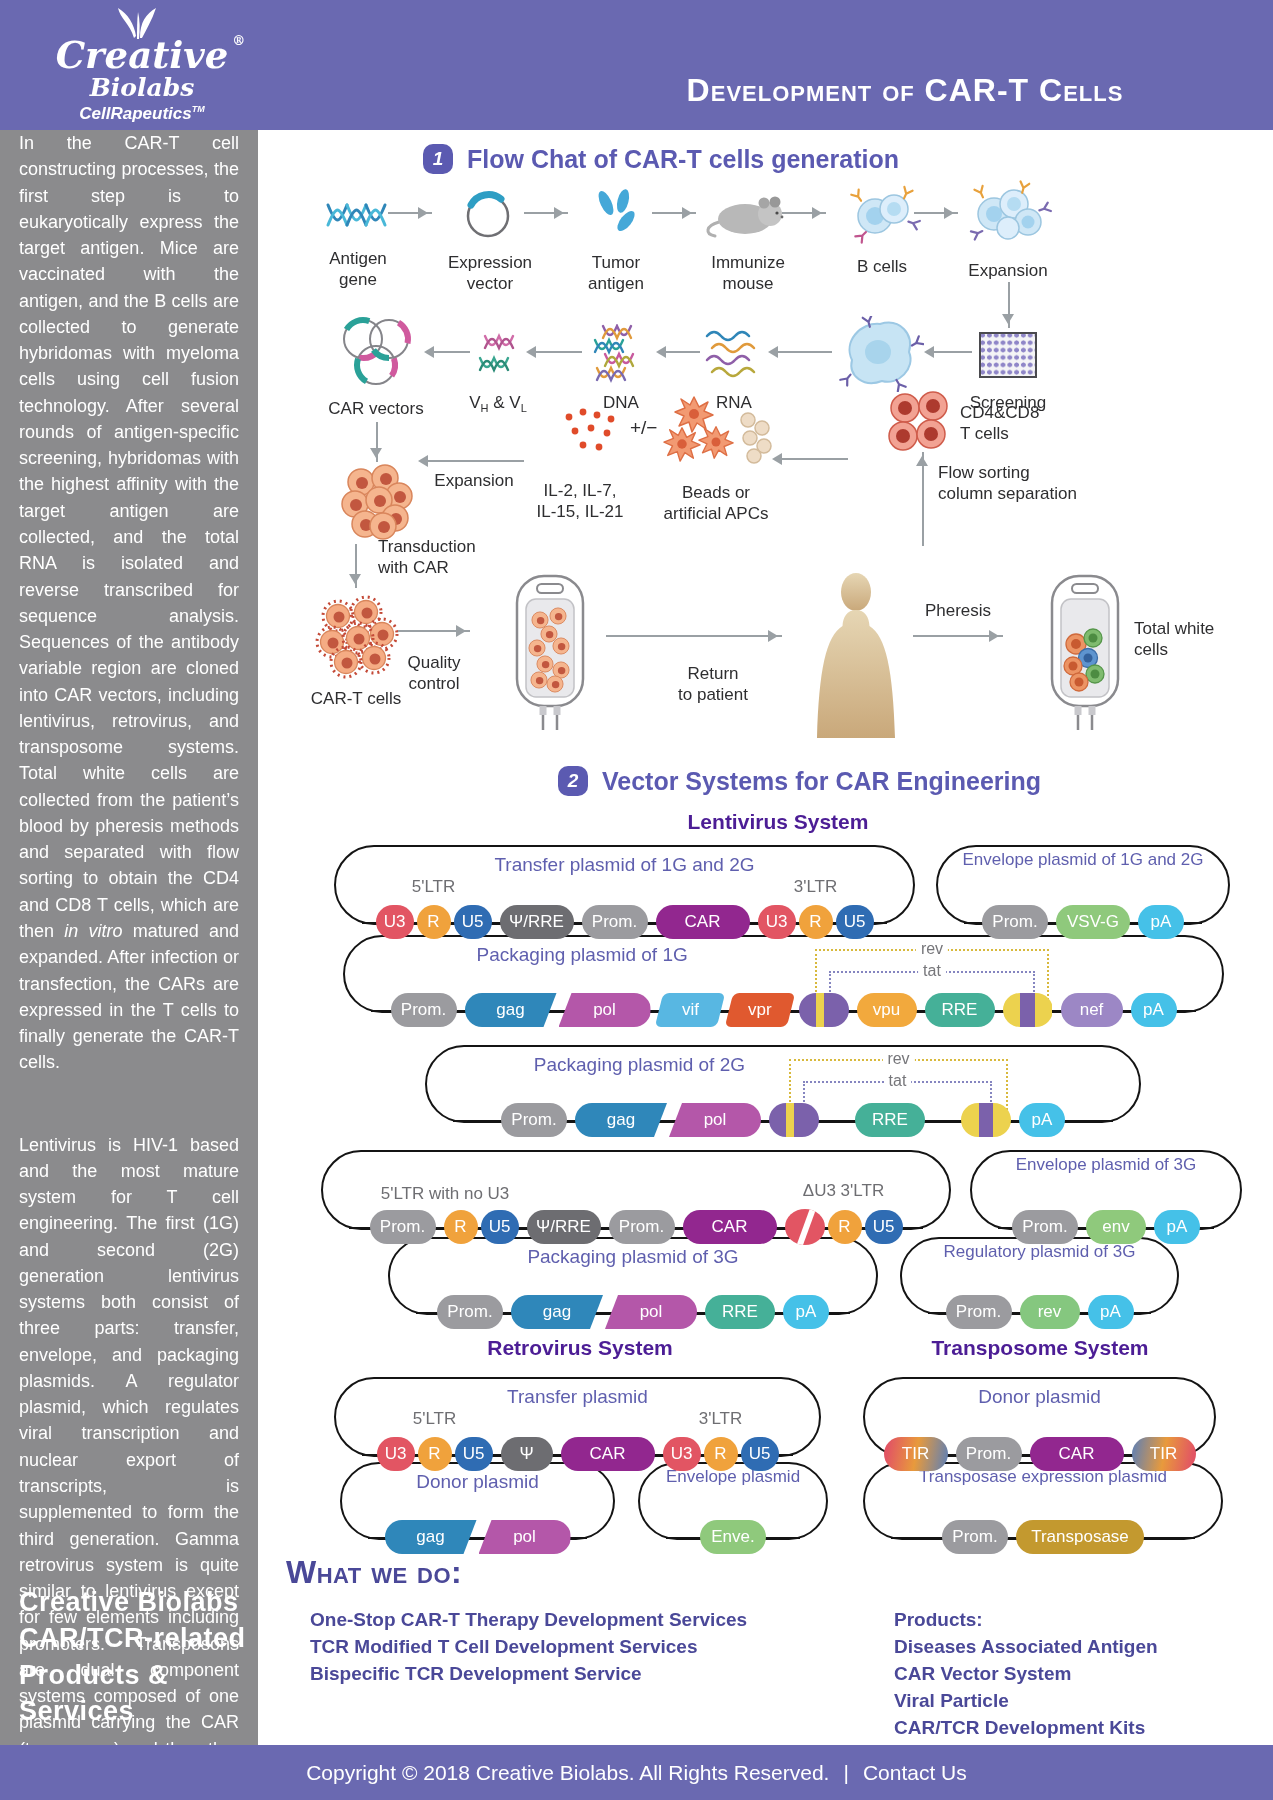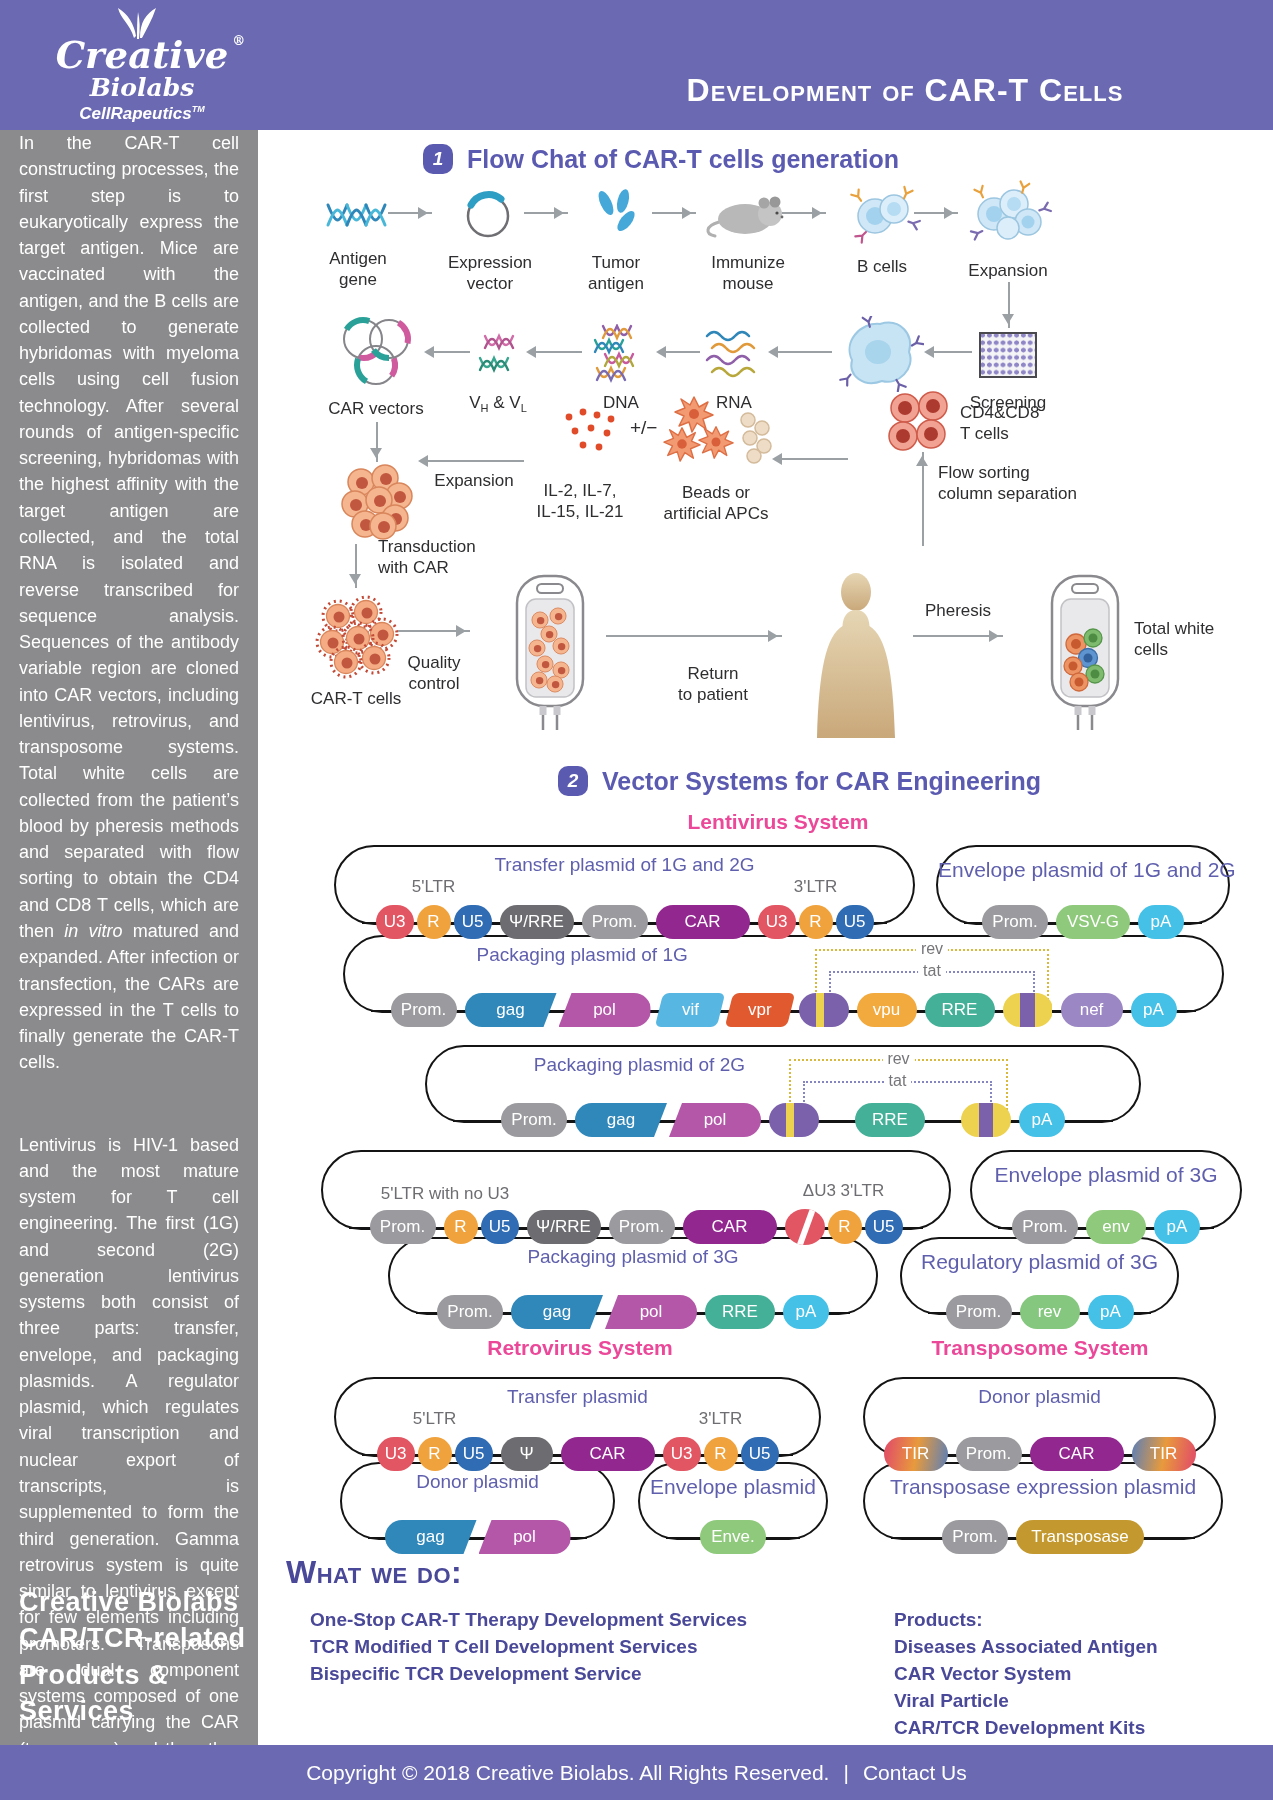--- a/index.html
+++ b/index.html
@@ -23,39 +23,39 @@
   .sidebar p{margin:0;padding:0 19px;font-size:18px;line-height:1.46;text-align:justify}
   .sb-p1{padding-top:26px}
   .sb-p2{margin-top:56px !important}
   .brand{position:absolute;left:19px;bottom:16px;font-weight:bold;font-size:27px;line-height:1.34;white-space:pre-line;letter-spacing:.5px}
   
   .main{position:absolute;left:258px;top:130px;width:1015px;height:1615px;background:#fff}
   .sechead{position:absolute;display:flex;align-items:center;gap:14px}
   .badge{width:30px;height:30px;border-radius:10px;background:#5b5ab1;color:#fff;font-style:italic;
          font-weight:bold;font-size:19px;display:flex;align-items:center;justify-content:center;flex:0 0 auto}
   .sectitle{color:#5b5ab1;font-size:25px;font-weight:bold}
-  .subhead{position:absolute;transform:translateX(-50%);color:#ec4899;font-size:21px;font-weight:bold;white-space:nowrap}
+  .subhead{position:absolute;transform:translateX(-50%);color:#4c1d95;font-size:21px;font-weight:bold;white-space:nowrap}
   
   .flabel{position:absolute;font-size:17px;color:#2e2e30;text-align:center;white-space:pre-line;
           line-height:1.26;transform:translateX(-50%)}
   .flabel.la{transform:none;text-align:left}
   .sub{font-size:11px;vertical-align:-4px}
   .arr{position:absolute;height:0;border-top:2.5px solid #9aa0a4}
   .arr::after{content:"";position:absolute;right:-2px;top:-7.5px;border:6px solid transparent;border-left:10px solid #9aa0a4}
   .arr.left::after{left:-2px;right:auto;border-left:none;border-right:10px solid #9aa0a4}
   .arrv{position:absolute;width:0;border-left:2.5px solid #9aa0a4}
   .arrv.down::after{content:"";position:absolute;bottom:-2px;left:-8px;border:6px solid transparent;border-top:10px solid #9aa0a4}
   .arrv.up::after{content:"";position:absolute;top:-2px;left:-8px;border:6px solid transparent;border-bottom:10px solid #9aa0a4}
   .plate{position:absolute;box-sizing:border-box;border:2px solid #4a4a4e;background-color:#f4f4f6;
          background-image:radial-gradient(circle,#8f86c8 2.1px,transparent 2.6px);
          background-size:6.8px 7.4px;background-position:5px 5px}
   
   .pbox{position:absolute;border:2.5px solid #141414;border-radius:40px;background:#fff;box-sizing:border-box}
   .ptitle{position:absolute;top:7px;left:0;width:100%;text-align:center;color:#5f5fae;font-size:19px;white-space:nowrap}
-  .ptitle.sm{font-size:21px;top:11px}
+  .ptitle.sm{font-size:17px;top:3px}
   .ptitle.tl{width:auto;left:15%}
   .segrow{position:absolute;left:0;right:0;bottom:-17px;height:36px;display:flex;align-items:center;justify-content:center;gap:8px}
   .segrow::before{content:"";position:absolute;left:26px;right:26px;top:50%;border-top:2.5px solid #141414}
   .seg{position:relative;z-index:1;height:34px;border-radius:17px;color:#fff;font-size:17px;
        display:flex;align-items:center;justify-content:center;box-sizing:border-box;flex:0 0 auto}
   .seg.gag{border-radius:17px 0 0 17px;clip-path:polygon(0 0,100% 0,calc(100% - 13px) 100%,0 100%);background:#2f87ba}
   .seg.pol{border-radius:0 17px 17px 0;clip-path:polygon(13px 0,100% 0,100% 100%,0 100%);background:#b457a9;margin-left:-6px}
   .seg.sk{transform:skewX(-14deg);border-radius:6px}
   .seg.sk span{transform:skewX(14deg)}
   .grp{position:relative;display:flex;gap:3px;align-items:center;z-index:1;flex:0 0 auto}

